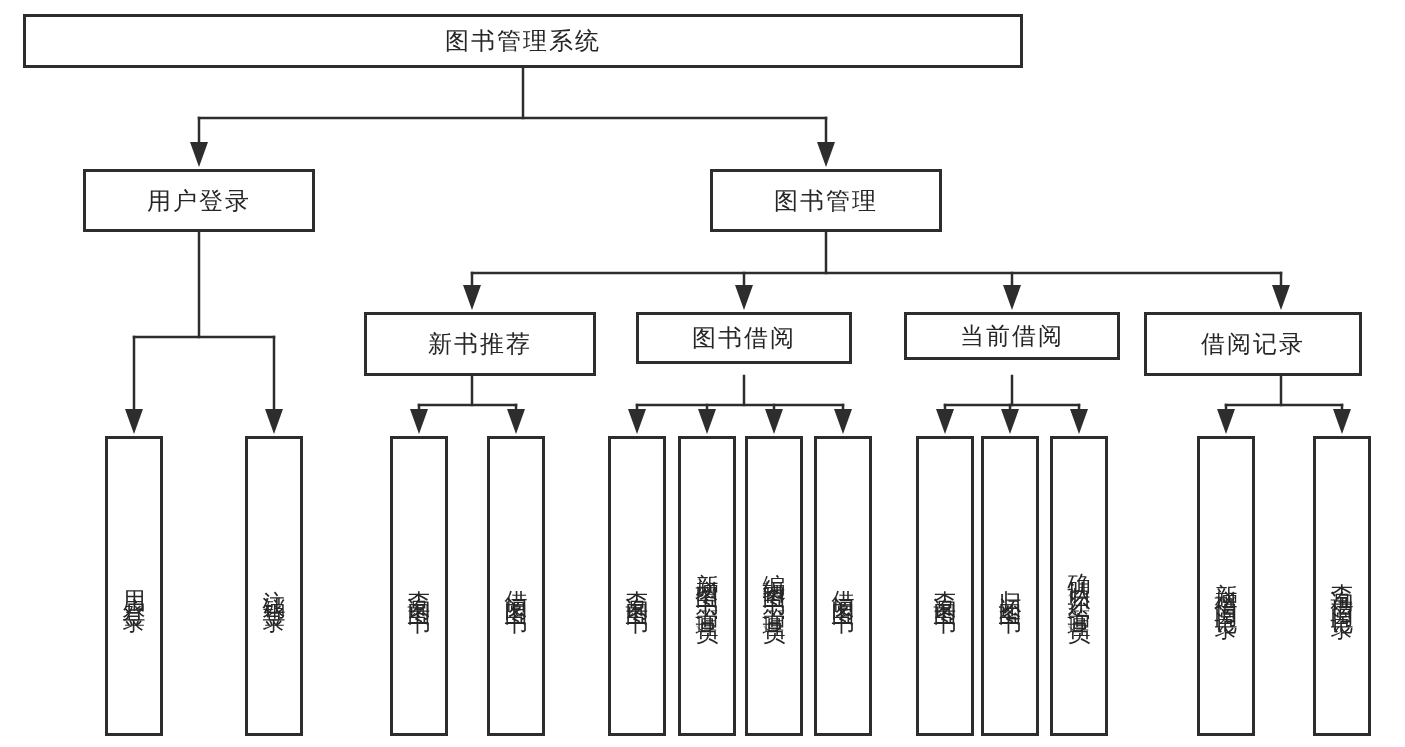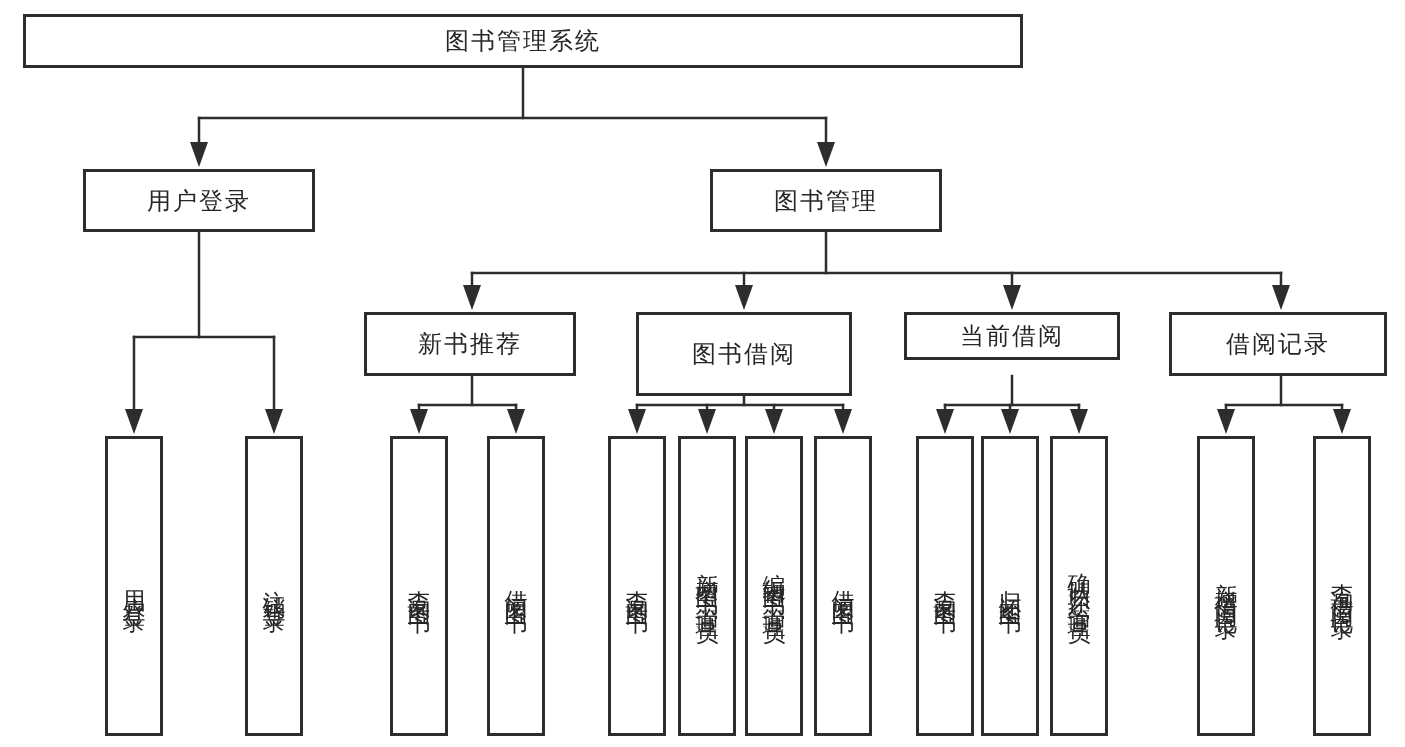--- a/index.html
+++ b/index.html
@@ -38,24 +38,24 @@
     text-orientation: mixed;
     font-size: 23px;
     letter-spacing: 7px;
     line-height: 1;
     color: #262626;
   }
   
   .n-root    { left: 23px;  top: 14px;  width: 1000px; height: 54px; }
   .n-login   { left: 83px;  top: 169px; width: 232px;  height: 63px; }
   .n-mgmt    { left: 710px; top: 169px; width: 232px;  height: 63px; }
-  .n-rec     { left: 364px; top: 312px; width: 212px;  height: 64px; }
-  .n-borrow  { left: 636px; top: 312px; width: 216px;  height: 84px; }
+  .n-rec     { left: 364px; top: 312px; width: 232px;  height: 64px; }
+  .n-borrow  { left: 636px; top: 312px; width: 216px;  height: 52px; }
   .n-current { left: 904px; top: 312px; width: 216px;  height: 48px; }
-  .n-records { left: 1169px;top: 312px; width: 218px;  height: 64px; }
+  .n-records { left: 1144px;top: 312px; width: 218px;  height: 64px; }
   .leaf { top: 436px; width: 58px; height: 300px; }
   .lf-a1 { left: 105px; }
   .lf-a2 { left: 245px; }
   .lf-b1 { left: 390px; }
   .lf-b2 { left: 487px; }
   .lf-c1 { left: 608px; }
   .lf-c2 { left: 678px; }
   .lf-c3 { left: 745px; }
   .lf-c4 { left: 814px; }
   .lf-d1 { left: 916px; }

